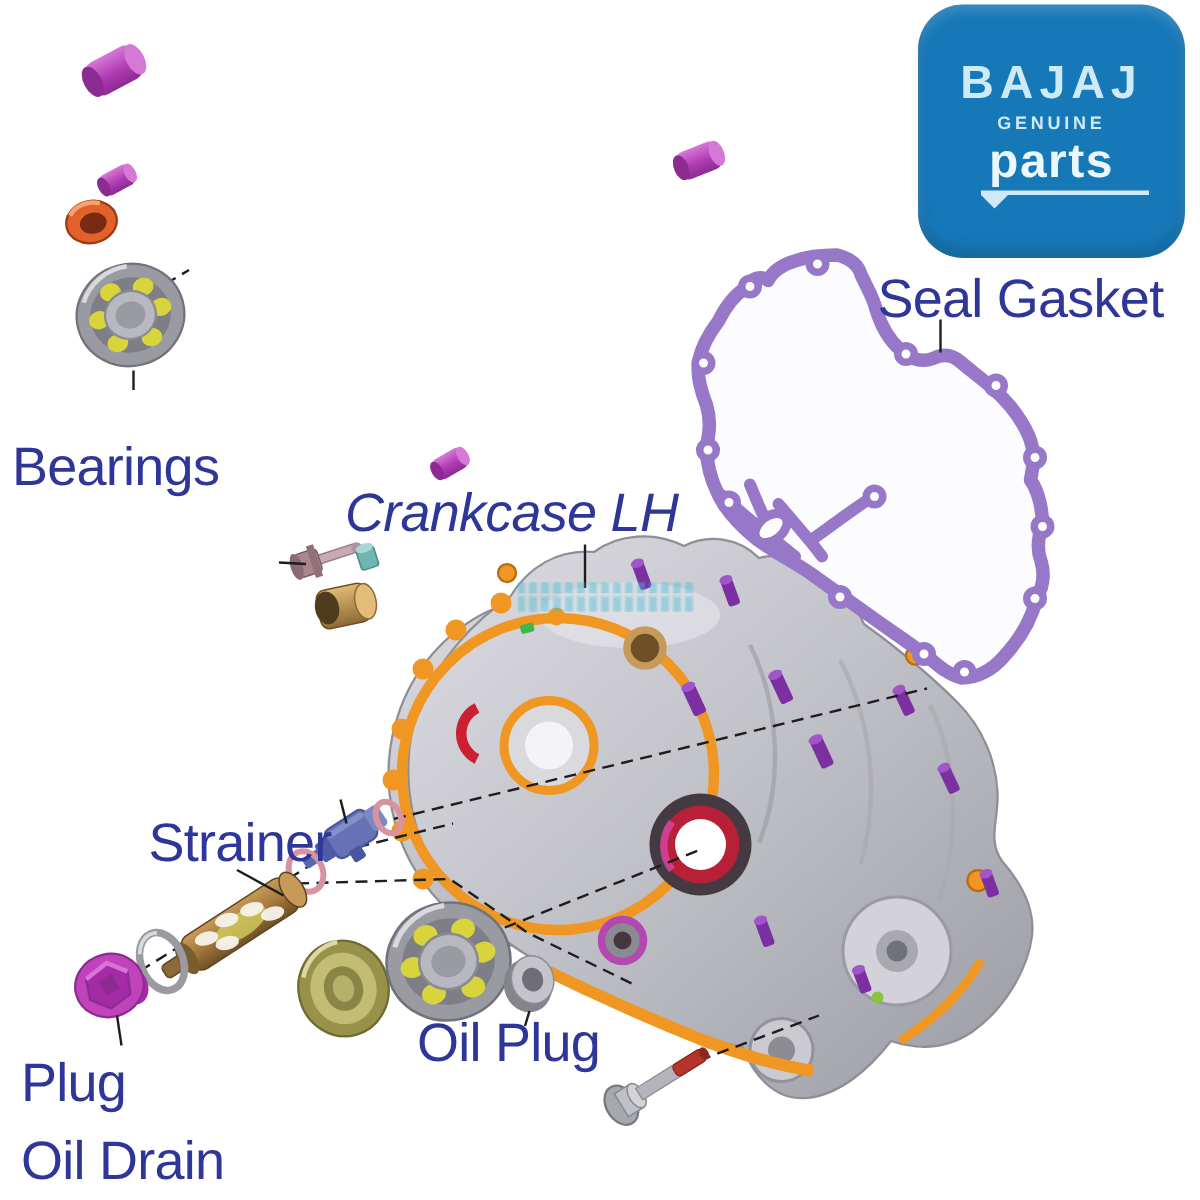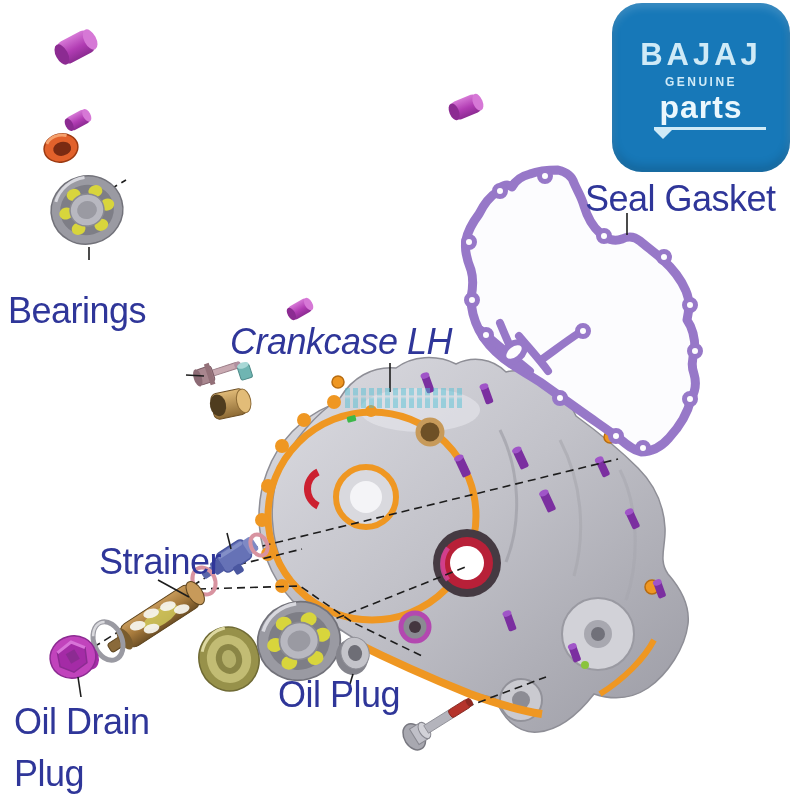--- a/index.html
+++ b/index.html
@@ -384,22 +384,22 @@
   </svg>
 
   <div id="watermark"></div>
 
   <div class="lbl" style="left:8px;top:250px;margin-top:40px;">Bearings</div>
   <div class="lbl" style="left:230px;top:321px;font-style:italic;">Crankcase LH</div>
   <div class="lbl" style="left:146px;top:436px;">
   </div>
   <div class="lbl" style="left:55px;top:541px;margin-left:44px;">Strainer</div>
   <div class="lbl" style="left:14px;top:696px;">
+    <span class="ln">Plug</span>
     <span class="ln">Oil Drain</span>
-    <span class="ln">Plug</span>
   </div>
   <div class="lbl" style="left:278px;top:674px;">Oil Plug</div>
   <div class="lbl" style="left:585px;top:178px;">Seal Gasket</div>
 
   <div id="logo">
     <div class="brand">BAJAJ</div>
     <div class="genuine">GENUINE</div>
     <div class="parts">parts</div>
     <div class="rule"></div>
     <div class="tri"></div>

